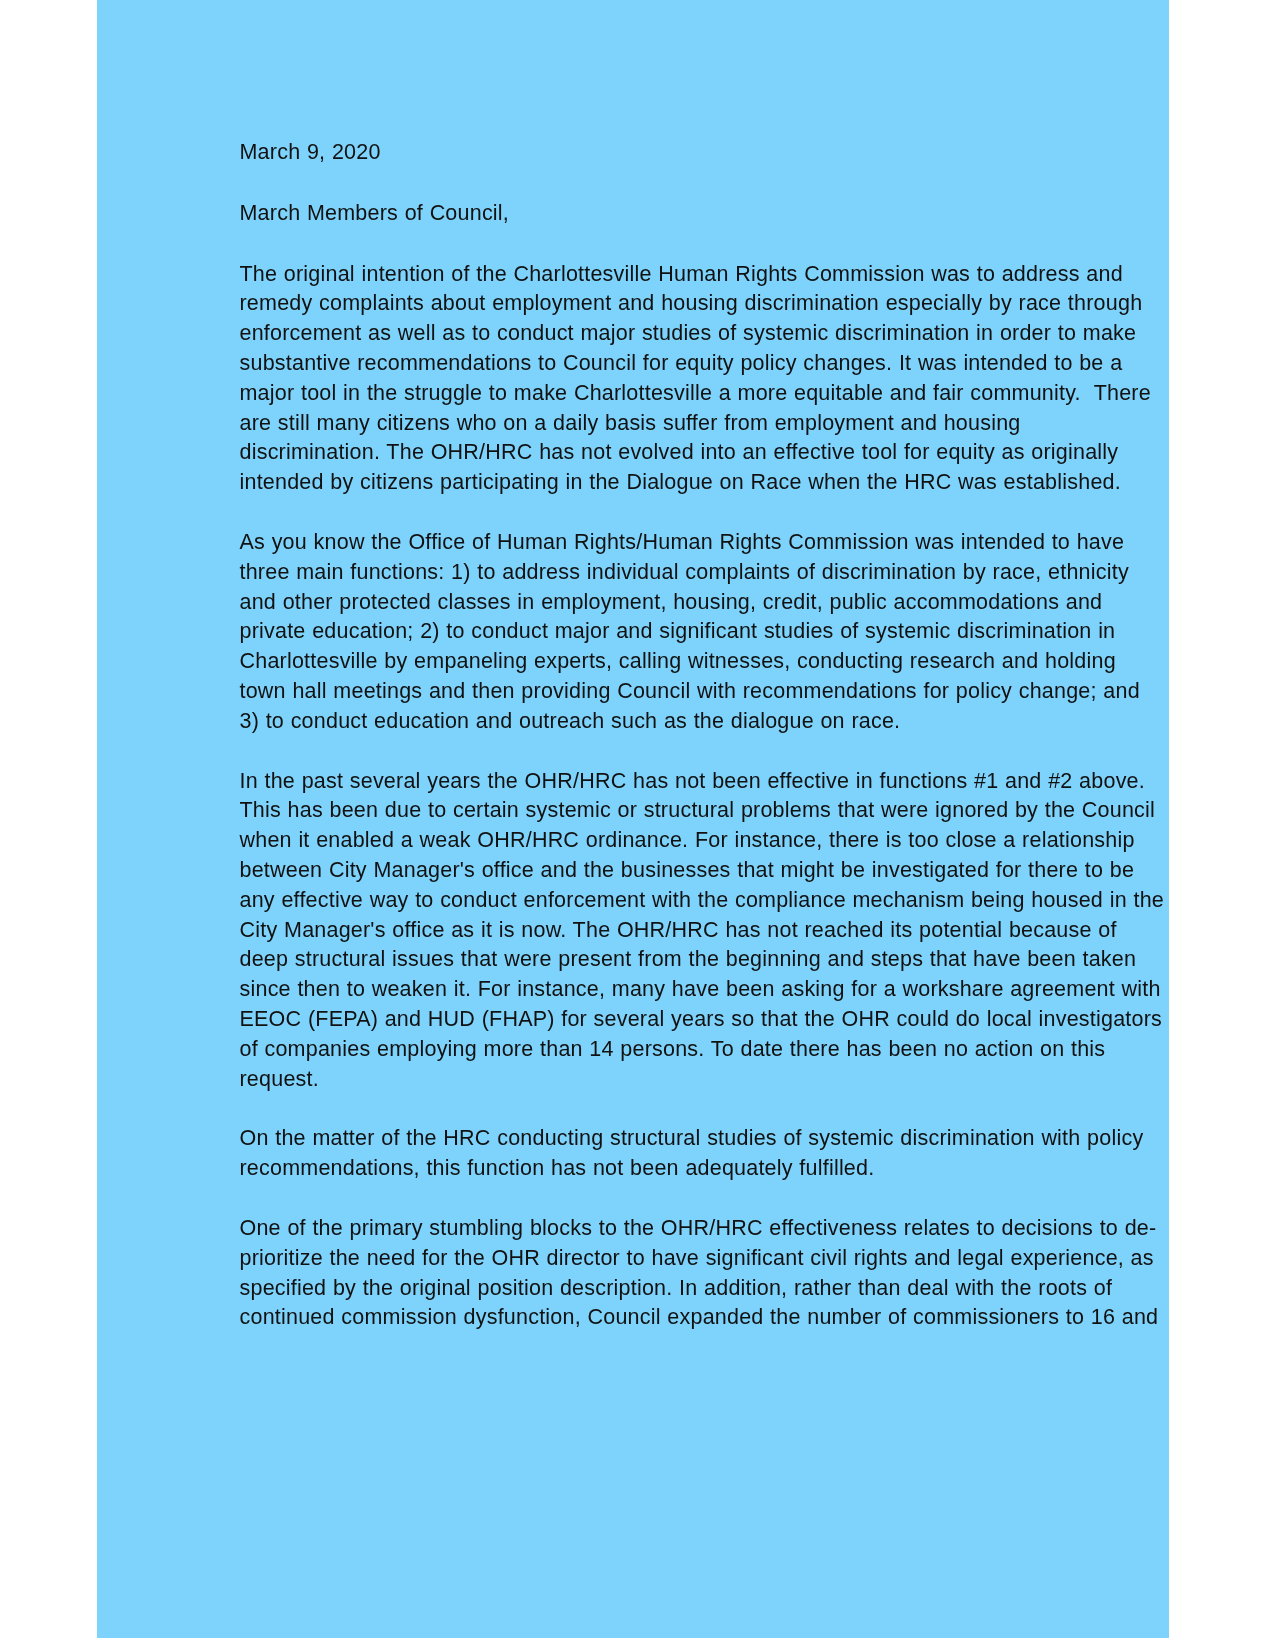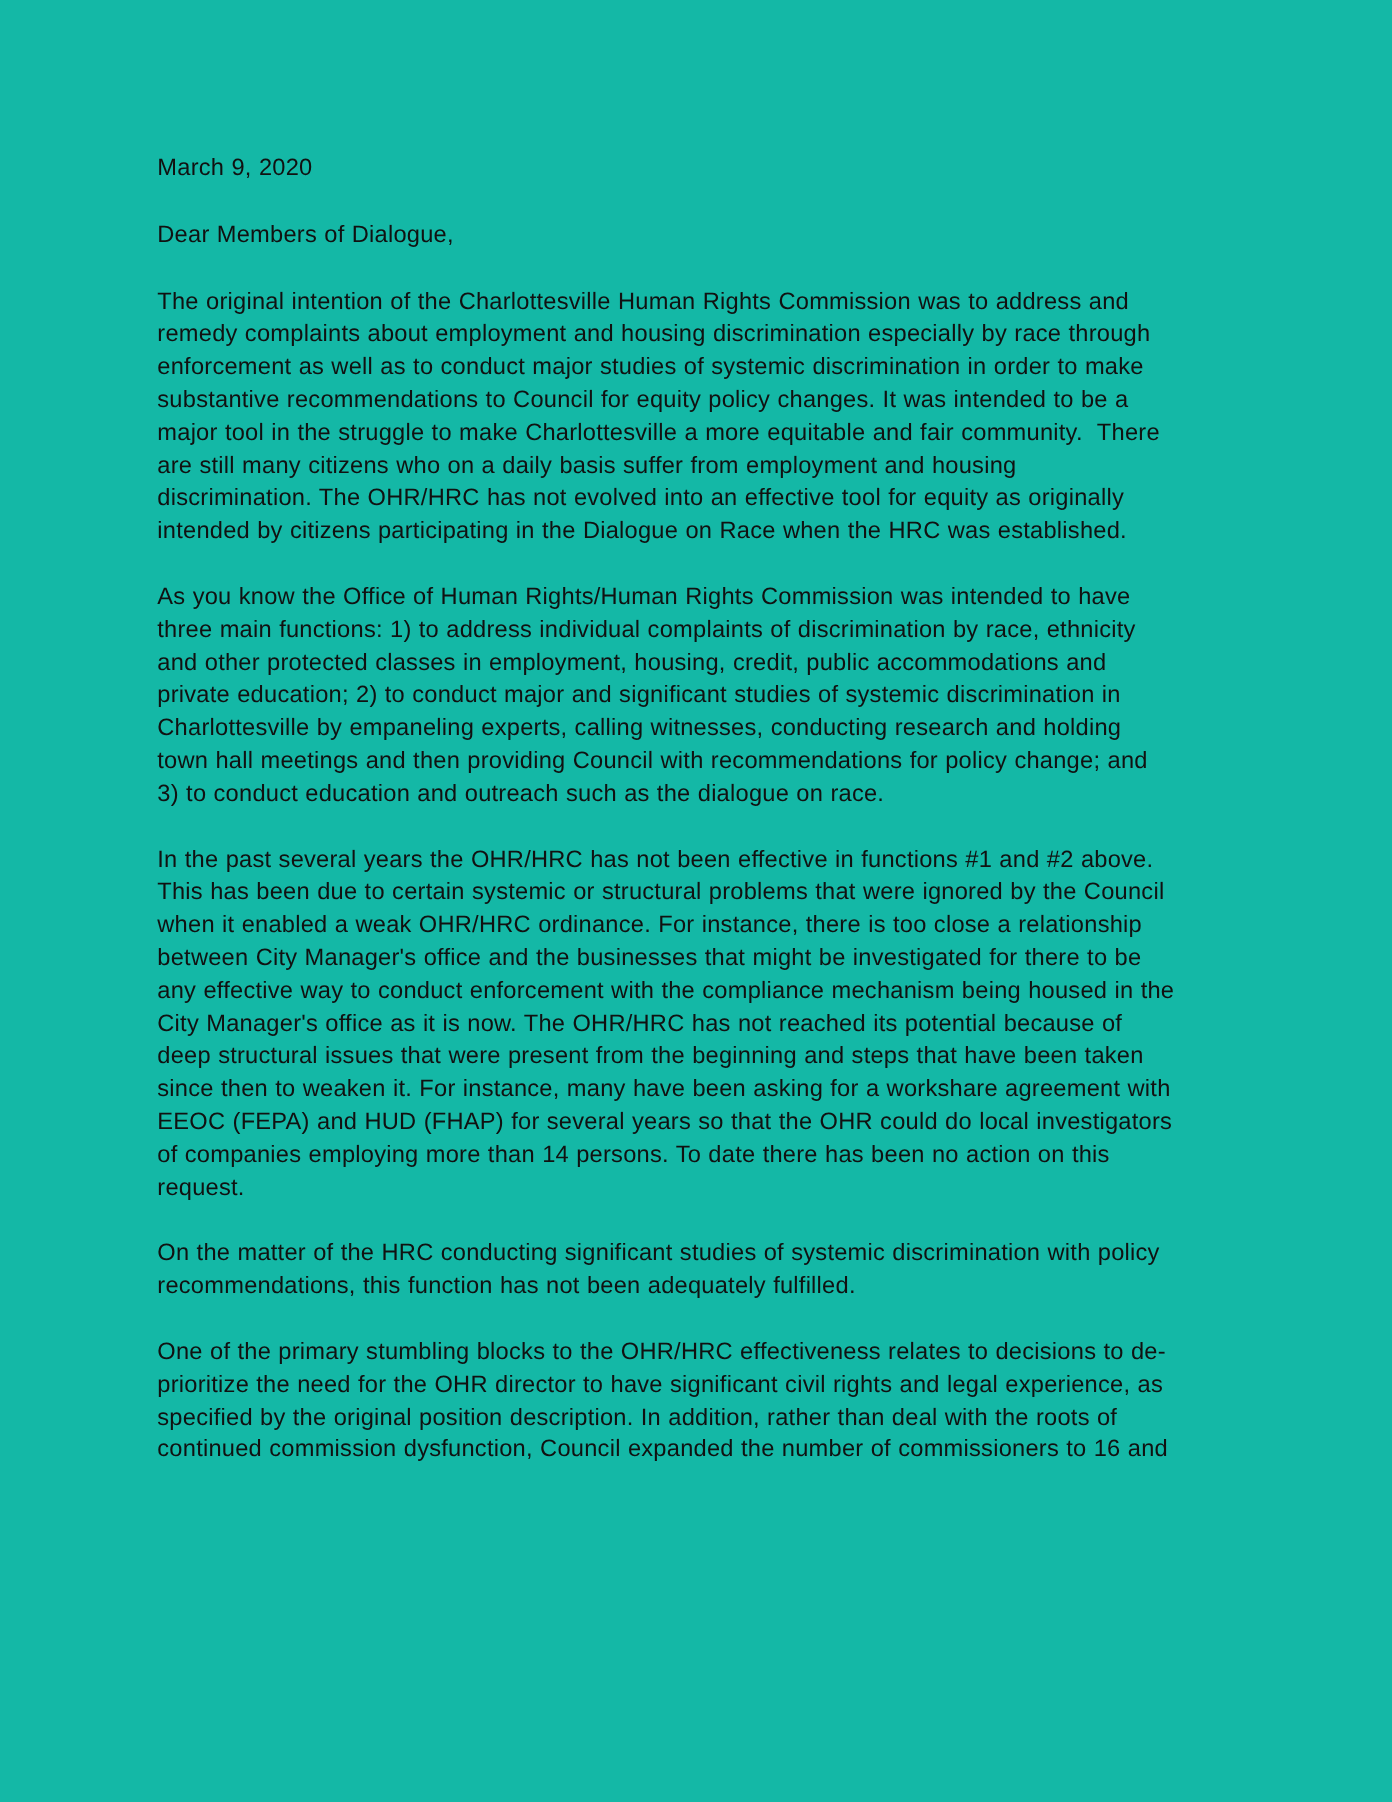--- a/index.html
+++ b/index.html
@@ -7,24 +7,24 @@
     margin: 0;
     padding: 0;
     background: #ffffff;
   }
   body {
     font-family: "Liberation Sans", sans-serif;
     color: #000000;
   }
   .page {
     position: relative;
-    width: 1265px;
+    width: 1072px;
     height: 1638px;
     margin: 0 auto;
-    background: #14b8a6;
+    background: #7dd3fc;
     box-sizing: border-box;
     overflow: hidden;
   }
   .letter-body {
     position: absolute;
     left: 143px;
     top: 138px;
     width: 926px;
   }
   .para {
@@ -48,27 +48,27 @@
   }
 </style>
 </head>
 <body>
 
 <div class="page">
   <div class="letter-body">
 
     <p class="para date">March 9, 2020</p>
 
-    <p class="para salutation">Dear Members of Dialogue,</p>
+    <p class="para salutation">March Members of Council,</p>
 
 
     <p class="para">The original intention of the Charlottesville Human Rights Commission was to address and remedy complaints about employment and housing discrimination especially by race through enforcement as well as to conduct major studies of systemic discrimination in order to make substantive recommendations to Council for equity policy changes. It was intended to be a major tool in the struggle to make Charlottesville a more equitable and fair community.  There are still many citizens who on a daily basis suffer from employment and housing discrimination. The OHR/HRC has not evolved into an effective tool for equity as originally intended by citizens participating in the Dialogue on Race when the HRC was established.</p>
 
     <p class="para">As you know the Office of Human Rights/Human Rights Commission was intended to have three main functions: 1) to address individual complaints of discrimination by race, ethnicity and other protected classes in employment, housing, credit, public accommodations and private education; 2) to conduct major and significant studies of systemic discrimination in Charlottesville by empaneling experts, calling witnesses, conducting research and holding town hall meetings and then providing Council with recommendations for policy change; and 3) to conduct education and outreach such as the dialogue on race.</p>
 
     <p class="para">In the past several years the OHR/HRC has not been effective in functions #1 and #2 above. This has been due to certain systemic or structural problems that were ignored by the Council when it enabled a weak OHR/HRC ordinance. For instance, there is too close a relationship between City Manager's office and the businesses that might be investigated for there to be any effective way to conduct enforcement with the compliance mechanism being housed in the City Manager's office as it is now. The OHR/HRC has not reached its potential because of deep structural issues that were present from the beginning and steps that have been taken since then to weaken it. For instance, many have been asking for a workshare agreement with EEOC (FEPA) and HUD (FHAP) for several years so that the OHR could do local investigators of companies employing more than 14 persons. To date there has been no action on this request.</p>
 
-    <p class="para">On the matter of the HRC conducting significant studies of systemic discrimination with policy recommendations, this function has not been adequately fulfilled.</p>
+    <p class="para">On the matter of the HRC conducting structural studies of systemic discrimination with policy recommendations, this function has not been adequately fulfilled.</p>
 
     <p class="para">One of the primary stumbling blocks to the OHR/HRC effectiveness relates to decisions to de-prioritize the need for the OHR director to have significant civil rights and legal experience, as specified by the original position description. In addition, rather than deal with the roots of continued commission dysfunction, Council expanded the number of commissioners to 16 and</p>
 
   </div>
 </div>
 
 </body></html>

